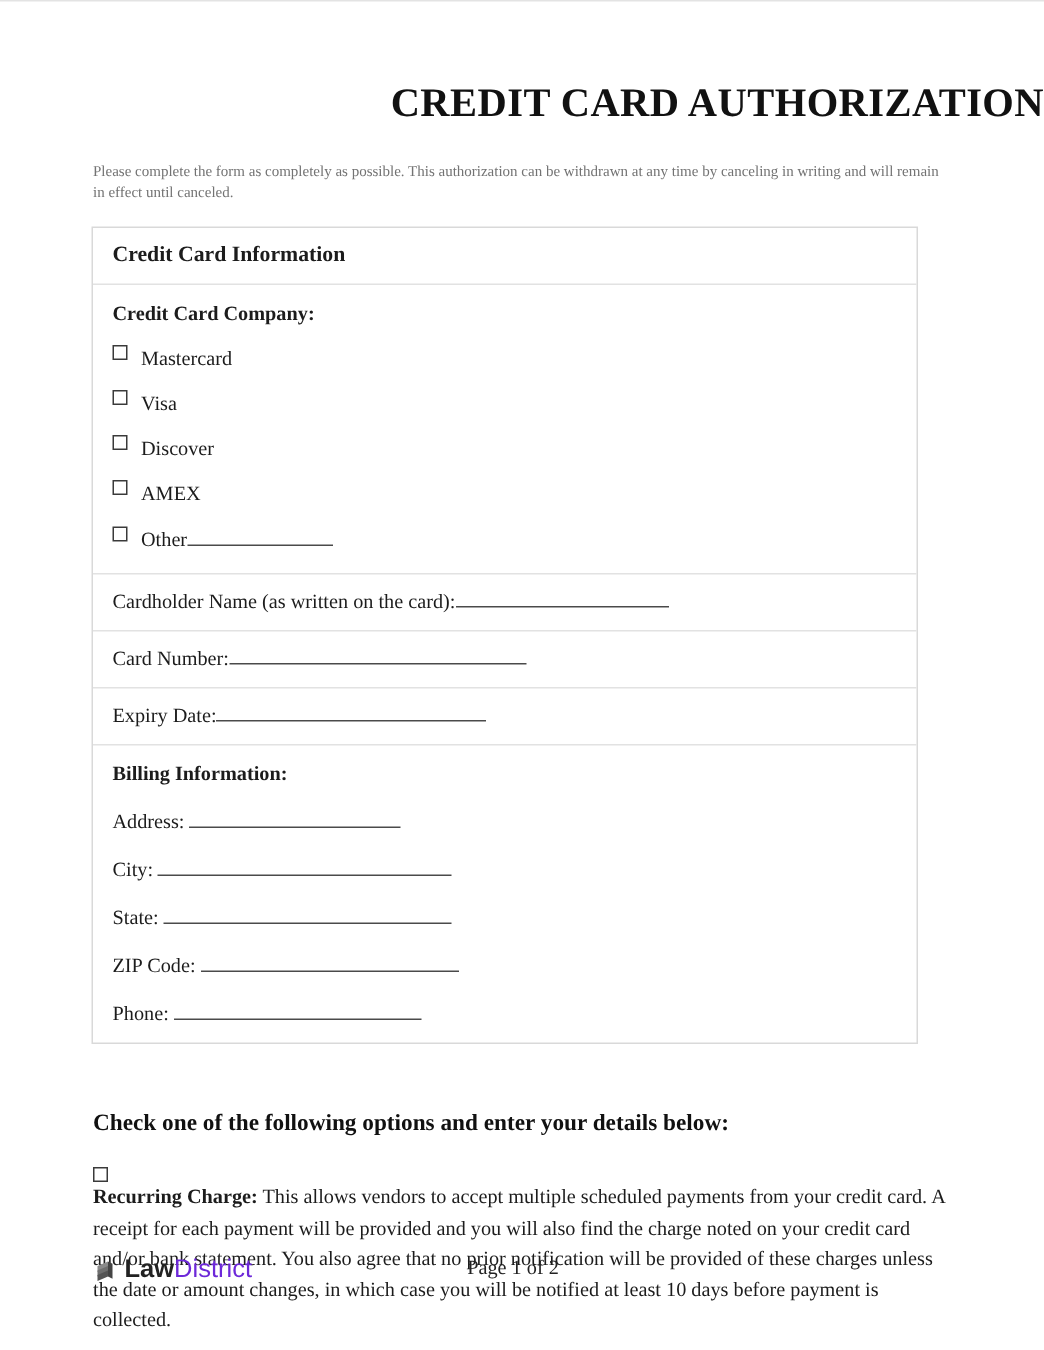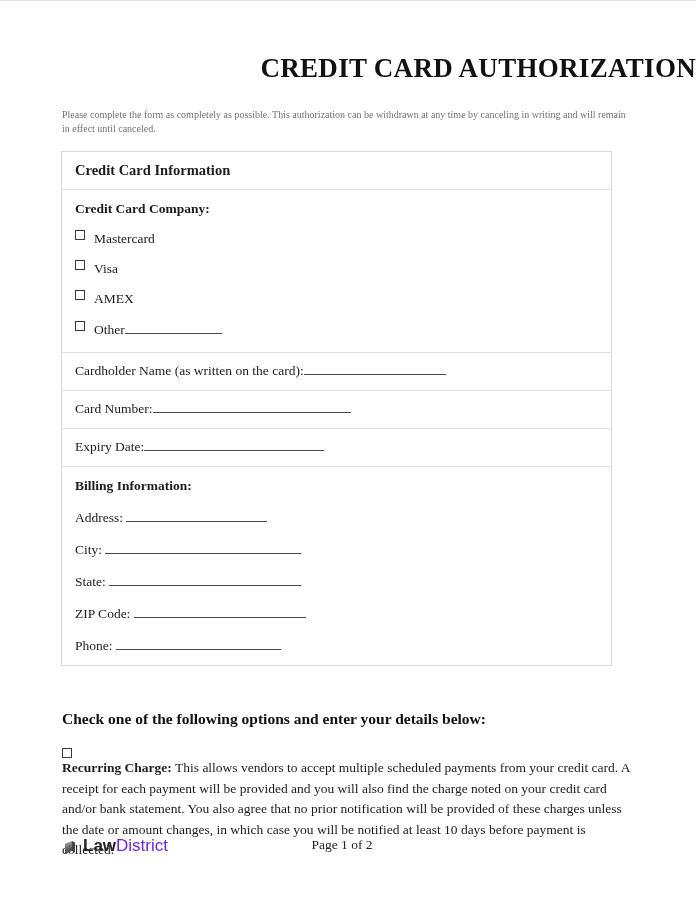--- a/index.html
+++ b/index.html
@@ -146,20 +146,24 @@
     <div class="check-option">
       <span class="checkbox"></span>
       <span>Mastercard</span>
     </div>
     <div class="check-option">
       <span class="checkbox"></span>
       <span>Visa</span>
     </div>
     <div class="check-option">
       <span class="checkbox"></span>
+      <span>Discover</span>
+    </div>
+    <div class="check-option">
+      <span class="checkbox"></span>
       <span>AMEX</span>
     </div>
     <div class="check-option">
       <span class="checkbox"></span>
       <span>Other</span>
       <span class="write-line" style="width:97px;"></span>
     </div>
   </div>
 
   <div class="box-row">

